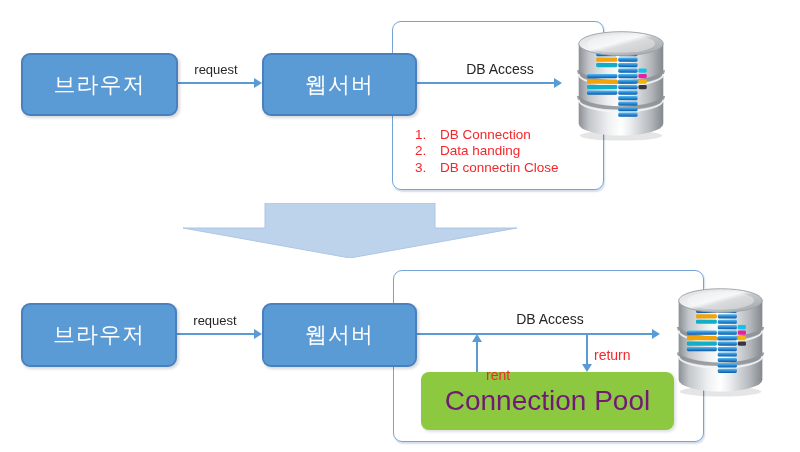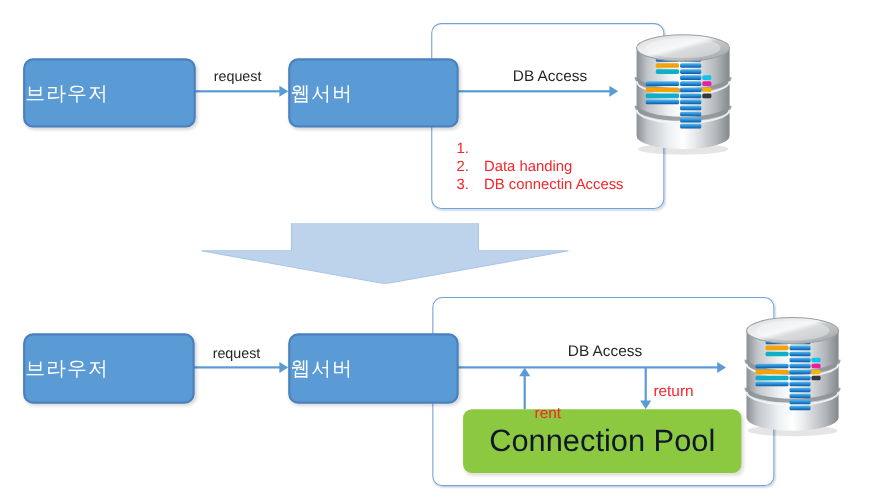--- a/index.html
+++ b/index.html
@@ -1,22 +1,22 @@
 <!DOCTYPE html>
 <html style="--box_fill: #5B9BD5; --box_border: #4A80BE; --arrow: #5B9BD5; --bracket: #76A3D6; --big_arrow_fill: #BDD3EC; --big_arrow_edge: #ABC6E4; --pool_fill: #8DC841; --red: #F5262A; --ink: #262626;"><head>
 <meta charset="utf-8">
 <style>
   html,body{margin:0;padding:0;background:#fff;}
   .canvas{position:relative;width:800px;height:452px;background:#ffffff;
           font-family:"Liberation Sans",sans-serif;overflow:hidden;}
 
   
   .box{position:absolute;background:var(--box_fill);border:2px solid var(--box_border);
-       border-radius:9px;display:flex;align-items:center;
-       color:#fff;font-size:18px;letter-spacing:1px;z-index:4;
+       border-radius:9px;display:flex;align-items:center;justify-content:center;
+       color:#fff;font-size:22px;letter-spacing:1px;z-index:4;
        box-shadow:1.5px 2px 3px rgba(0,0,0,.15);}
 
   
   .bracket{position:absolute;border:1.5px solid var(--bracket);border-radius:9px;
            background:transparent;z-index:1;
            box-shadow:1px 1.5px 1.5px rgba(110,145,190,.30);}
 
   
   .arrow-h{position:absolute;height:10px;z-index:2;}
   .arrow-h .shaft{position:absolute;left:0;right:6px;top:4px;height:2px;background:var(--arrow);}
@@ -38,21 +38,21 @@
   .lbl.red{color:var(--red);font-size:14px;}
 
   
   .steps{position:absolute;left:415px;top:127px;z-index:5;color:var(--red);
          font-size:13.5px;line-height:16.3px;}
   .steps .row{display:grid;grid-template-columns:25px auto;}
 
   
   .pool{position:absolute;left:421px;top:372px;width:253px;height:58px;
         background:var(--pool_fill);border-radius:8px;display:flex;align-items:center;
-        justify-content:center;color:#0f172a;font-size:28px;z-index:2;
+        justify-content:center;color:#701a75;font-size:28px;z-index:2;
         box-shadow:1.5px 2px 3px rgba(0,0,0,.12);}
 
   .dbicon{position:absolute;z-index:3;}
   .bigarrow{position:absolute;left:183px;top:203px;z-index:1;}
 </style>
 </head>
 <body>
 
 <svg width="0" height="0" style="position:absolute" aria-hidden="true">
   <defs>
@@ -139,28 +139,29 @@
 
   <div class="lbl ctr" style="left:425px;top:61px;width:150px;font-size:14px;">DB Access</div>
   <div class="arrow-h" style="left:413px;top:78px;width:149px;">
     <div class="shaft"></div>
     <div class="head"></div>
   </div>
 
   <div class="steps">
     <div class="row">
       <span>1.</span>
+      <span>DB Connection</span>
     </div>
     <div class="row">
       <span>2.</span>
       <span>Data handing</span>
     </div>
     <div class="row">
       <span>3.</span>
-      <span>DB connectin Access</span>
+      <span>DB connectin Close</span>
     </div>
   </div>
 
   <svg class="dbicon" style="left:575px;top:28px;" width="92" height="114" viewBox="0 0 100 124">
       <use href="#dbsym"></use>
     </svg>
 
   <svg class="bigarrow" width="334" height="55" viewBox="0 0 334 55">
     <polygon points="82,0 252,0 252,25 334,25 167,55 0,25 82,25" style="fill:var(--big_arrow_fill);stroke:var(--big_arrow_edge);stroke-width:1"></polygon>
   </svg>

